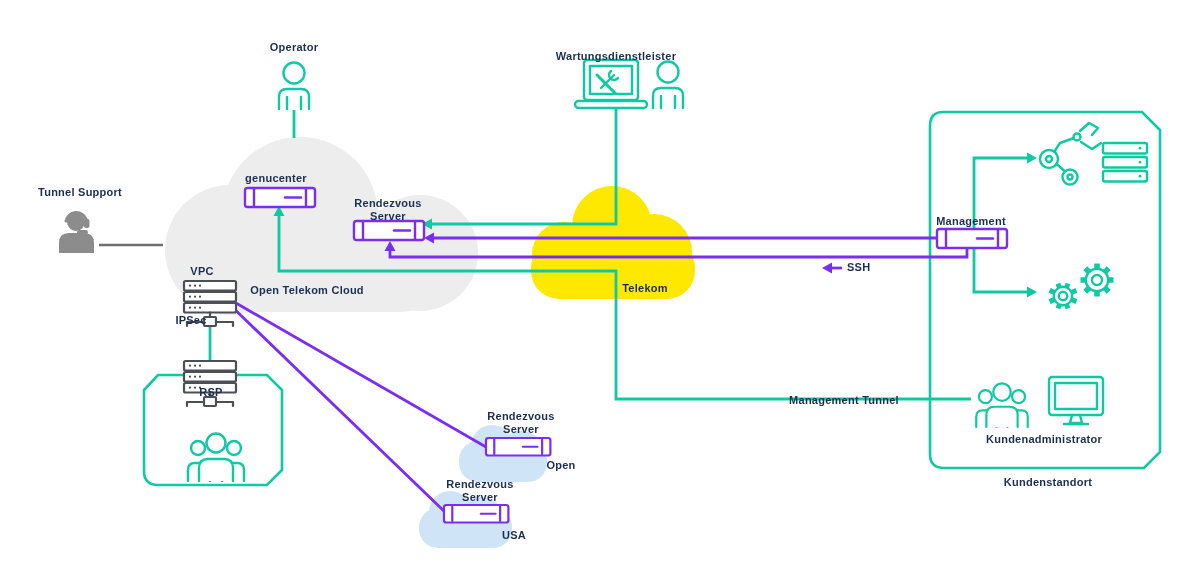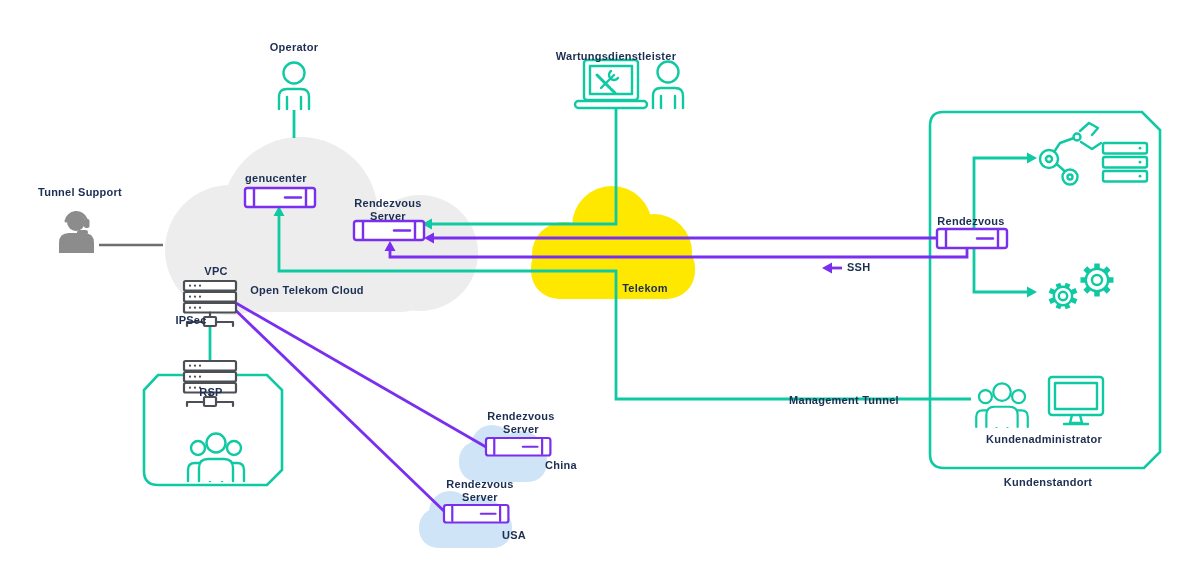--- a/index.html
+++ b/index.html
@@ -199,28 +199,28 @@
     <circle cx="1063" cy="296" r="9.2" class="ic-t-w"></circle>
     <circle cx="1063" cy="296" r="4.2" class="ic-t-w"></circle>
   </g>
 </svg>
 
 <div class="lbl" style="left:80px;top:186px">Tunnel Support</div>
 <div class="lbl" style="left:294px;top:41px">Operator</div>
 <div class="lbl" style="left:616px;top:50px">Wartungsdienstleister</div>
 <div class="lbl" style="left:276px;top:172px">genucenter</div>
 <div class="lbl wrap" style="left:388px;top:197px">Rendezvous Server</div>
-<div class="lbl" style="left:216px;top:265px">VPC</div>
+<div class="lbl" style="left:202px;top:265px">VPC</div>
 <div class="lbl" style="left:307px;top:284px">Open Telekom Cloud</div>
 <div class="lbl" style="left:191px;top:314px">IPSec</div>
 <div class="lbl" style="left:211px;top:386px">RSP</div>
 <div class="lbl" style="left:645px;top:282px">Telekom</div>
 <div class="lbl noc" style="left:847px;top:261px">SSH</div>
 <div class="lbl" style="left:844px;top:394px">Management Tunnel</div>
-<div class="lbl" style="left:971px;top:215px">Rendezvous</div>
+<div class="lbl" style="left:971px;top:215px">Management</div>
 <div class="lbl" style="left:1044px;top:433px">Kundenadministrator</div>
 <div class="lbl" style="left:1048px;top:476px">Kundenstandort</div>
 <div class="lbl wrap" style="left:521px;top:410px">Rendezvous Server</div>
-<div class="lbl" style="left:561px;top:459px">China</div>
+<div class="lbl" style="left:561px;top:459px">Open</div>
 <div class="lbl wrap" style="left:480px;top:478px">Rendezvous Server</div>
 <div class="lbl" style="left:514px;top:529px">USA</div>
 
 </div>
 
 </body></html>

